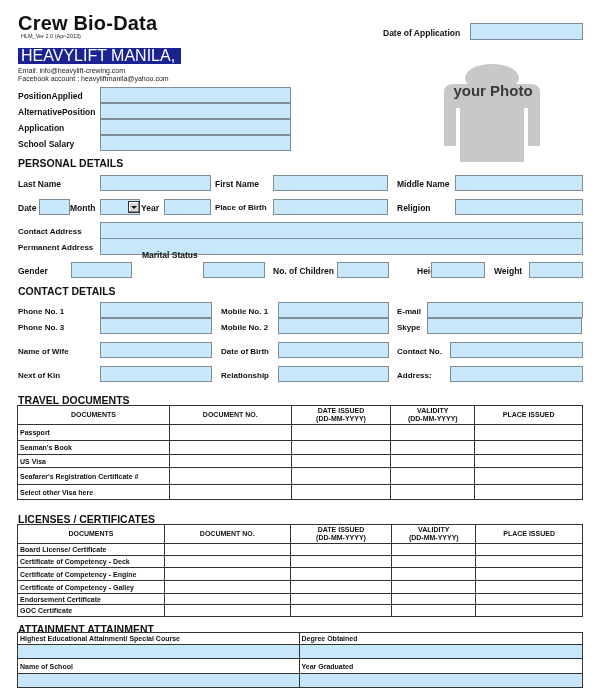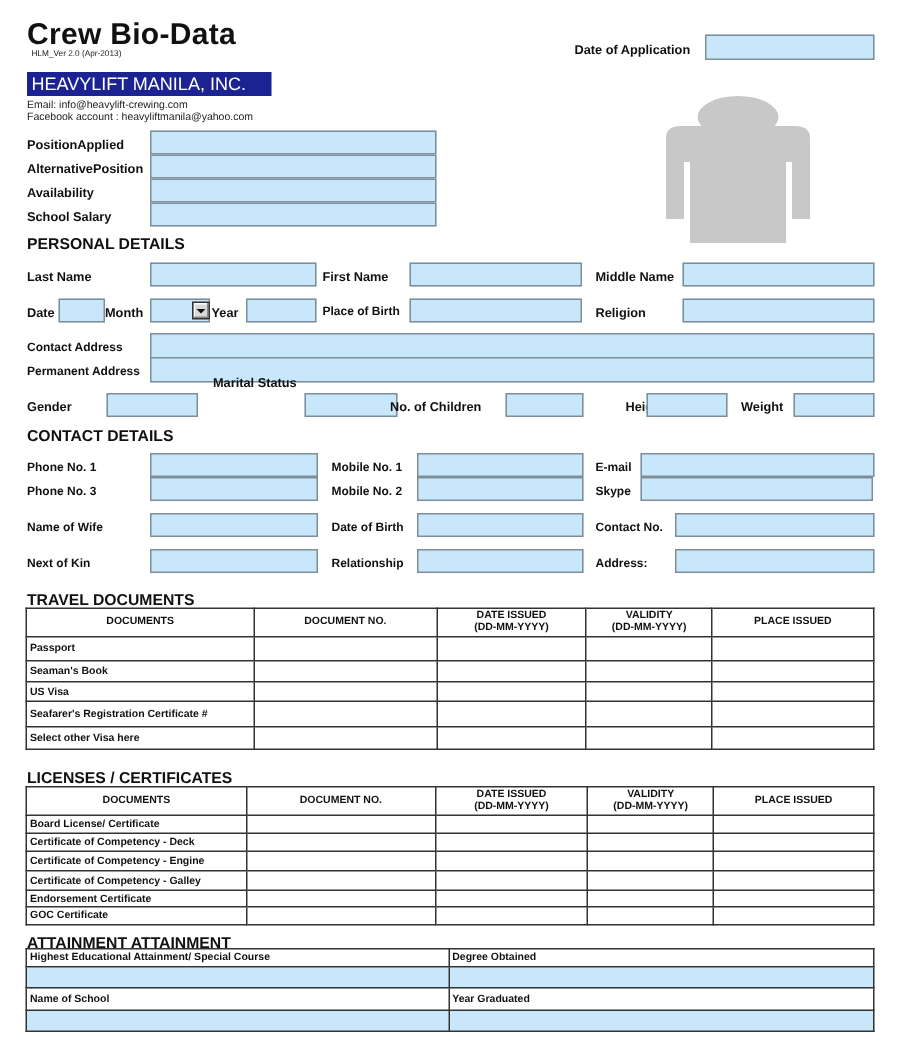--- a/index.html
+++ b/index.html
@@ -4,21 +4,21 @@
 <style>
   * { box-sizing: border-box; margin: 0; padding: 0; }
   html, body { width: 600px; height: 700px; background: #ffffff; overflow: hidden; }
   body { position: relative; font-family: "Liberation Sans", sans-serif; color: #111; }
   .lbl { position: absolute; font-size: 8.5px; font-weight: bold; white-space: nowrap; line-height: 10px; }
   .lbl.sm { font-size: 8px; text-align: right; }
   .fld { position: absolute; background: #c9e7fb; border: 1px solid #7d8e99; }
   .sec { position: absolute; font-size: 10.5px; font-weight: bold; white-space: nowrap; }
   .title { position: absolute; left: 18px; top: 12px; font-size: 20px; font-weight: bold; letter-spacing: 0.2px; }
   .ver { position: absolute; left: 21px; top: 33px; font-size: 5.5px; color: #222; }
-  .brand { position: absolute; left: 18px; top: 48px; width: 163px; height: 16px; background: #1a2391; color: #fff; font-size: 12px; line-height: 16px; padding-left: 3px; white-space: nowrap; }
+  .brand { position: absolute; left: 18px; top: 48px; width: 163px; height: 16px; background: #1a2391; color: #fff; font-size: 16px; line-height: 16px; padding-left: 3px; white-space: nowrap; }
   .contact-line { position: absolute; left: 18px; font-size: 7px; color: #222; white-space: nowrap; }
   .dd-btn { position: absolute; width: 12px; height: 12px; background: #d9d9d9; border: 1px solid #333; box-shadow: inset -1px -1px 0 #888, inset 1px 1px 0 #fff; }
   .dd-btn::after { content: ""; position: absolute; left: 2px; top: 4px; border-left: 3px solid transparent; border-right: 3px solid transparent; border-top: 3px solid #111; }
   table.grid { position: absolute; border-collapse: collapse; font-size: 7px; }
   table.grid th, table.grid td { border: 1px solid #333; padding: 0 2px; }
   table.grid th { font-weight: bold; text-align: center; font-size: 7px; line-height: 8px; }
   table.grid td.doc { font-weight: bold; text-align: left; white-space: nowrap; }
   .photo { position: absolute; left: 432px; top: 62px; width: 120px; height: 100px; }
   .photo-text { position: absolute; left: 430px; top: 82px; width: 126px; text-align: center; font-size: 15px; font-weight: bold; line-height: 18px; color: #3a3a3a; }
   table.edu { position: absolute; left: 17px; top: 632px; width: 566px; border-collapse: collapse; font-size: 7px; }
@@ -37,25 +37,26 @@
 <div class="lbl" style="left:383px;top:28px">Date of Application</div>
 <div class="fld" style="left:470px;top:23px;width:113px;height:17px"></div>
 
 <div class="photo">
   <svg width="120" height="100" viewBox="0 0 120 100">
     <ellipse cx="60" cy="16" rx="27" ry="14" fill="#c8c8c8"></ellipse>
     <path d="M12 30 Q12 22 22 22 L98 22 Q108 22 108 30 L108 84 L96 84 L96 46 L92 46 L92 100 L28 100 L28 46 L24 46 L24 84 L12 84 Z" fill="#c8c8c8"></path>
   </svg>
 </div>
 <div class="photo-text">
+  <div>your Photo</div>
 </div>
 
 <div class="lbl" style="left:18px;top:91px">PositionApplied</div>
 <div class="lbl" style="left:18px;top:107px">AlternativePosition</div>
-<div class="lbl" style="left:18px;top:123px">Availability</div>
+<div class="lbl" style="left:18px;top:123px">Application</div>
 <div class="lbl" style="left:18px;top:139px">School Salary</div>
 <div class="fld" style="left:100px;top:87px;width:191px;height:16px"></div>
 <div class="fld" style="left:100px;top:103px;width:191px;height:16px"></div>
 <div class="fld" style="left:100px;top:119px;width:191px;height:16px"></div>
 <div class="fld" style="left:100px;top:135px;width:191px;height:16px"></div>
 
 <div class="sec" style="left:18px;top:157px">PERSONAL DETAILS</div>
 
 <div class="lbl" style="left:18px;top:179px">Last Name</div>
 <div class="fld" style="left:100px;top:175px;width:111px;height:16px"></div>
@@ -78,21 +79,21 @@
 
 <div class="lbl sm" style="left:18px;top:227px">Contact Address</div>
 <div class="fld" style="left:100px;top:222px;width:483px;height:17px"></div>
 <div class="lbl sm" style="left:18px;top:243px">Permanent Address</div>
 <div class="fld" style="left:100px;top:238px;width:483px;height:17px"></div>
 
 <div class="lbl" style="left:18px;top:266px">Gender</div>
 <div class="fld" style="left:71px;top:262px;width:61px;height:16px"></div>
 <div class="lbl" style="left:142px;top:250px">Marital Status</div>
 <div class="fld" style="left:203px;top:262px;width:62px;height:16px"></div>
-<div class="lbl" style="left:260px;top:266px">No. of Children</div>
+<div class="lbl" style="left:273px;top:266px">No. of Children</div>
 <div class="fld" style="left:337px;top:262px;width:52px;height:16px"></div>
 <div class="lbl" style="left:417px;top:266px">Height</div>
 <div class="fld" style="left:431px;top:262px;width:54px;height:16px"></div>
 <div class="lbl" style="left:494px;top:266px">Weight</div>
 <div class="fld" style="left:529px;top:262px;width:54px;height:16px"></div>
 
 <div class="sec" style="left:18px;top:285px">CONTACT DETAILS</div>
 
 <div class="lbl sm" style="left:18px;top:307px">Phone No. 1</div>
 <div class="fld" style="left:100px;top:302px;width:112px;height:16px"></div>

